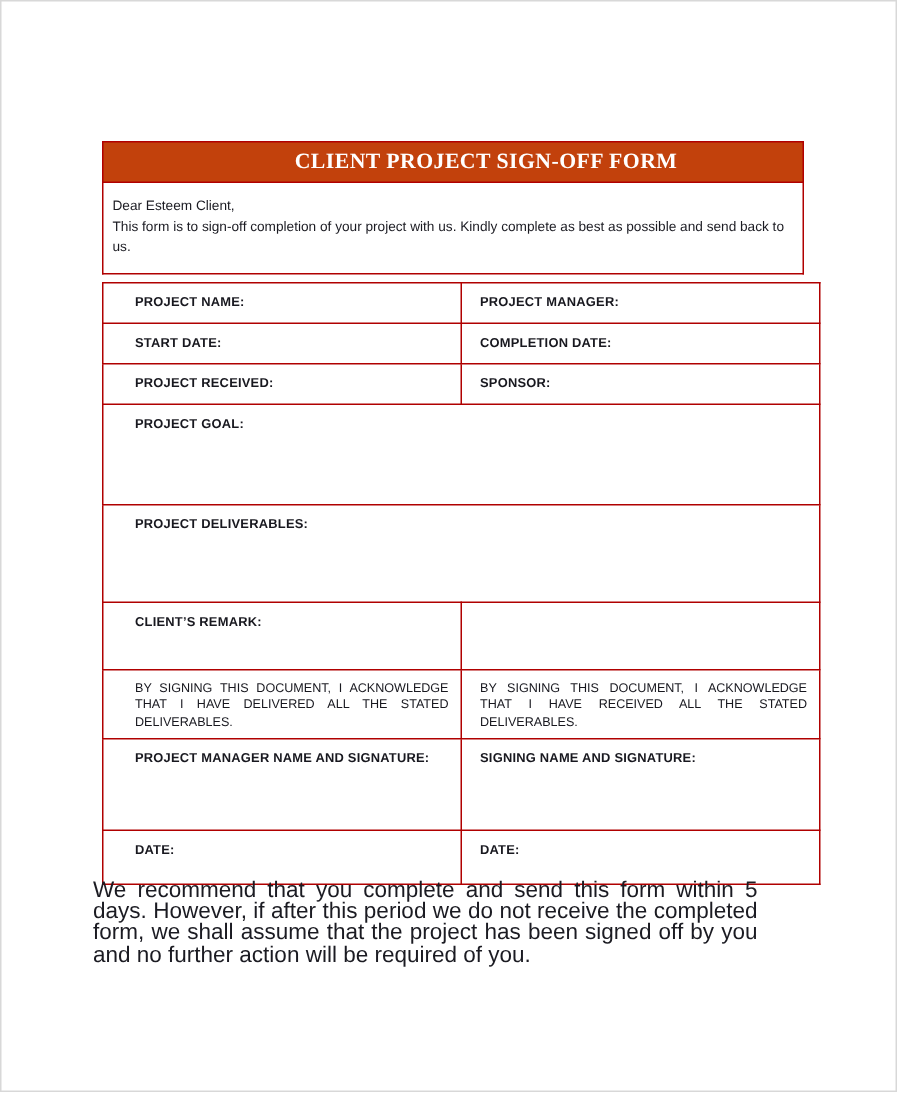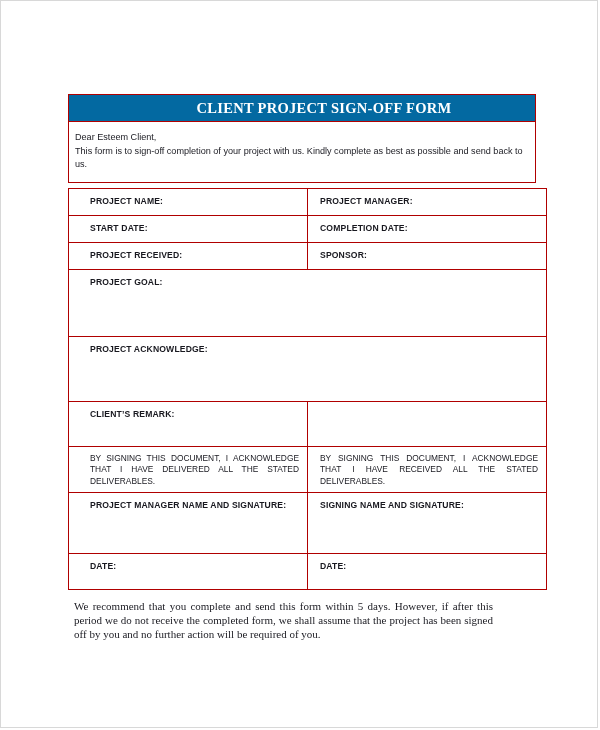--- a/index.html
+++ b/index.html
@@ -25,21 +25,21 @@
     position: absolute;
     left: 67px;
     top: 93px;
     width: 479px;
   }
 
   
   .banner {
     width: 468px;
     height: 28px;
-    background: #0369a1;
+    background: #c2410c;
     border: 1px solid #b00000;
     box-sizing: border-box;
     display: flex;
     align-items: center;
     justify-content: center;
     padding-left: 44px;
   }
   .banner-title {
     font-family: "Liberation Serif", serif;
     font-weight: bold;
@@ -108,27 +108,26 @@
   td.ack-r { padding: 6px 8px 5px 12px; }
 
   
   .footer {
     position: absolute;
     left: 61px;
     top: 586px;
     width: 443px;
   }
   .footer p {
-    margin: 12px;
-    font-size: 11px;
+    margin: 0;
+    font-size: 15px;
     line-height: 14.2px;
     color: #1b1b22;
     text-align: justify;
     text-justify: inter-word;
-    font-family: Liberation Serif, serif;
   }
 </style>
 </head>
 <body>
 
 <div class="page">
   <div class="doc">
 
     <div class="banner">
       <div class="banner-title">CLIENT PROJECT SIGN-OFF FORM</div>
@@ -165,21 +164,21 @@
             <span class="lbl">SPONSOR:</span>
           </td>
         </tr>
         <tr>
           <td class="full h-goal" colspan="2">
             <span class="lbl">PROJECT GOAL:</span>
           </td>
         </tr>
         <tr>
           <td class="full h-del" colspan="2">
-            <span class="lbl">PROJECT ACKNOWLEDGE:</span>
+            <span class="lbl">PROJECT DELIVERABLES:</span>
           </td>
         </tr>
         <tr>
           <td class="cell-l h-rem">
             <span class="lbl">CLIENT’S REMARK:</span>
           </td>
           <td class="cell-r h-rem"></td>
         </tr>
         <tr>
           <td class="ack-l">

